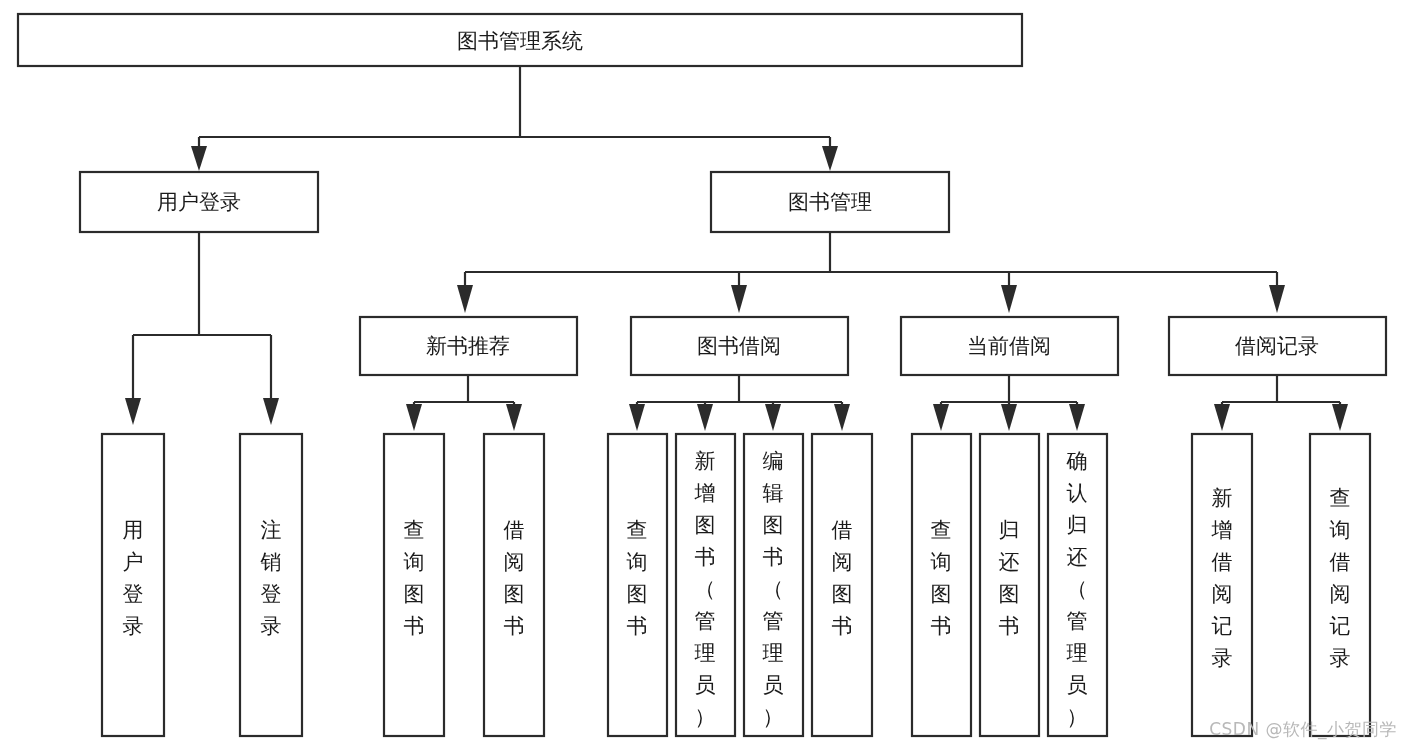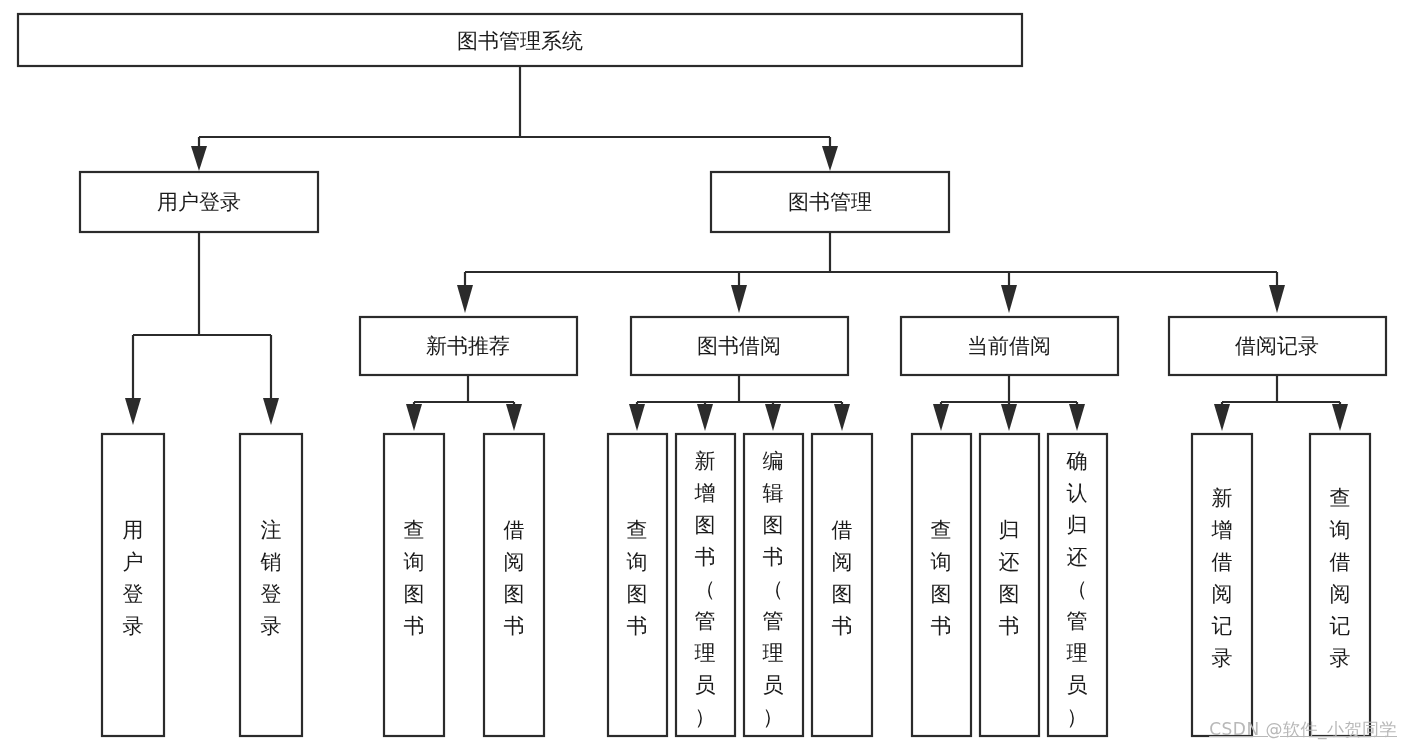--- a/index.html
+++ b/index.html
@@ -49,21 +49,20 @@
   .watermark {
     position: absolute;
     right: 8px;
     bottom: 6px;
     font-family: "DejaVu Sans", "Liberation Sans", sans-serif;
     font-size: 17px;
     color: #b8b8b8;
     letter-spacing: 0.5px;
     white-space: nowrap;
     pointer-events: none;
-    text-decoration: underline;
   }
 </style>
 </head>
 <body>
 
 <svg id="diagram" viewBox="0 0 1405 747" xmlns="http://www.w3.org/2000/svg">
 
   <g>
 
     <path class="connector" d="M 520 66 L 520 137"></path>

